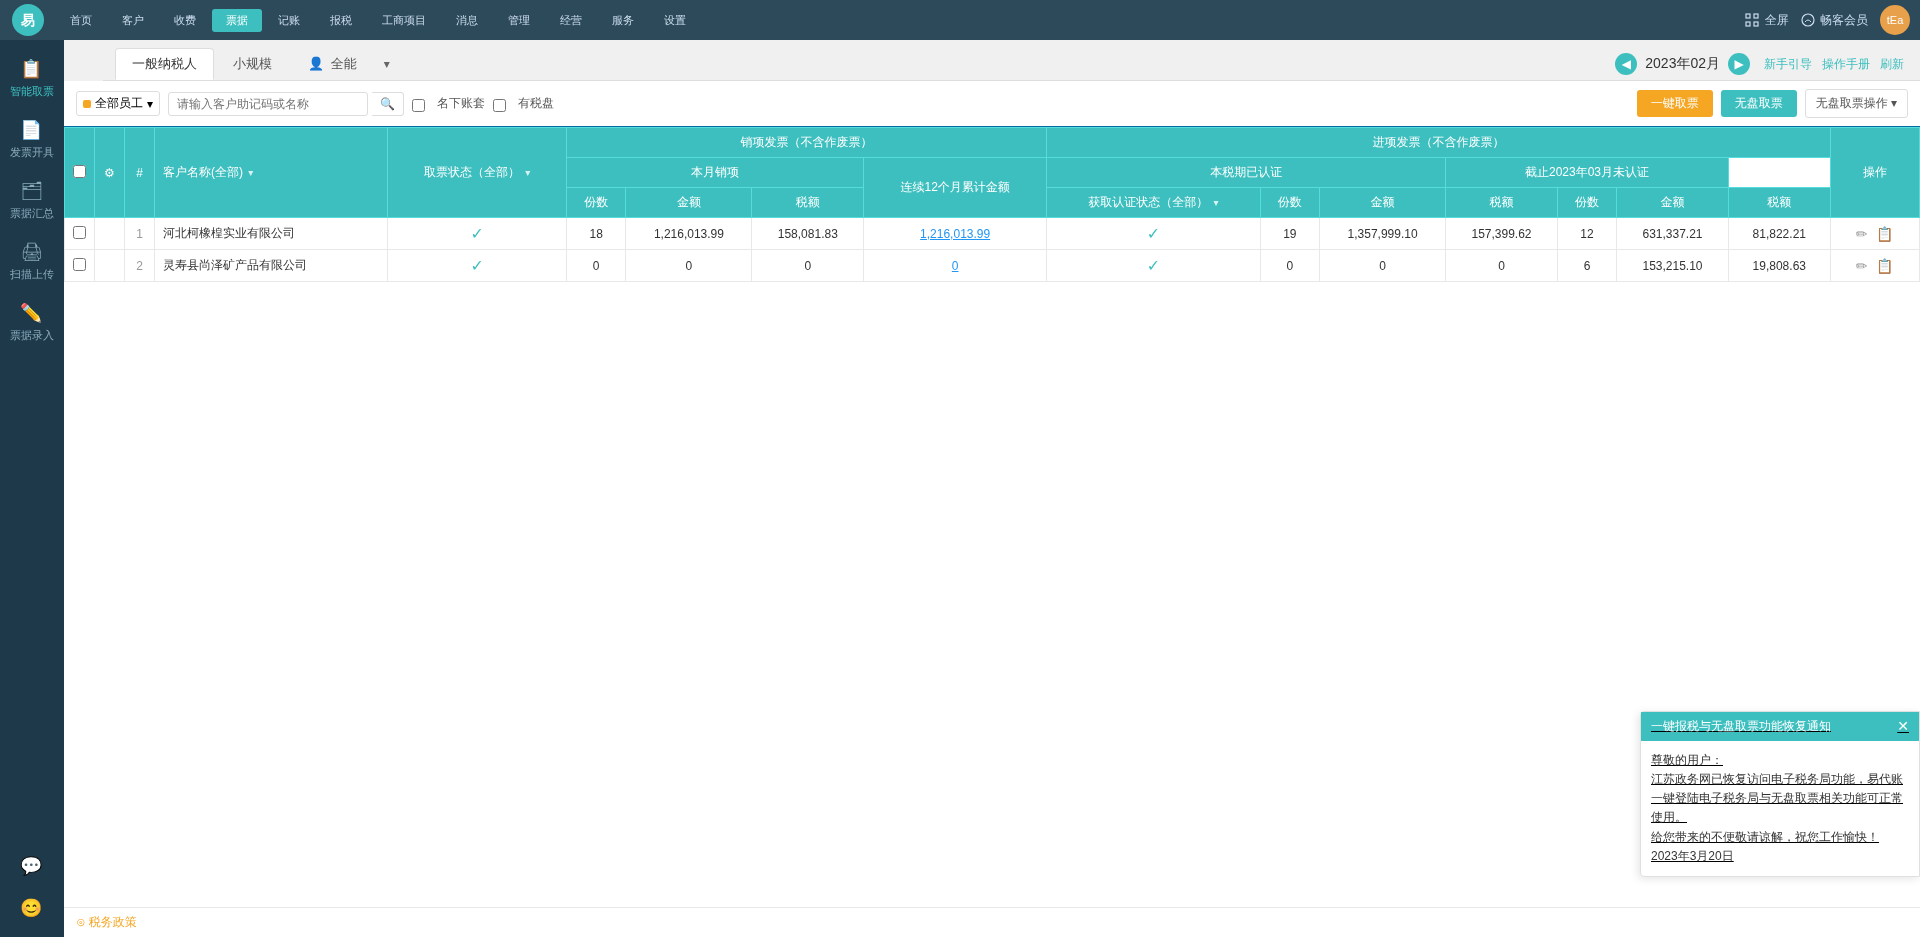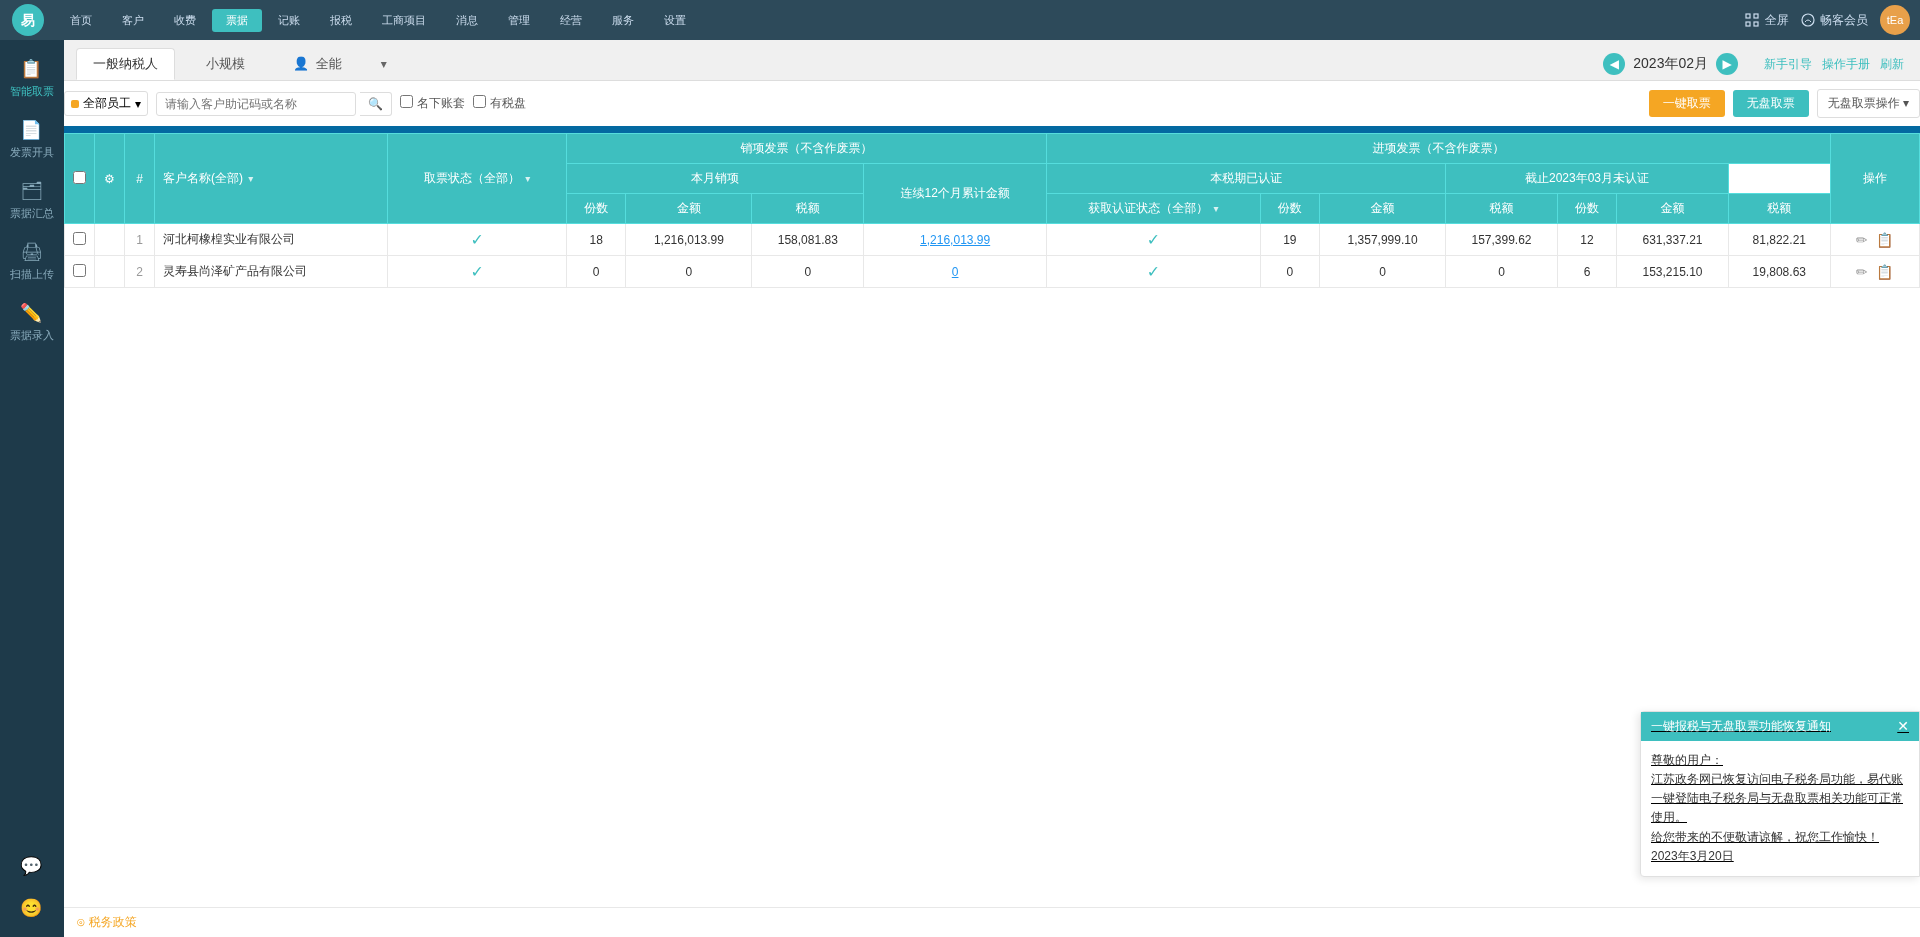--- a/index.html
+++ b/index.html
@@ -100,21 +100,22 @@
       overflow: hidden;
     }
 
     
     .tab-bar {
       background: #f0f0f0;
       padding: 8px 12px 0 12px;
       display: flex;
       align-items: center;
       border-bottom: 1px solid #ddd;
-      gap: 14px;
+      gap: 2px;
+      margin-left: 39px;
     }
     .tab {
       padding: 6px 16px;
       cursor: pointer;
       font-size: 13px;
       color: #555;
       border-radius: 4px 4px 0 0;
       border: 1px solid transparent;
       background: transparent;
       white-space: nowrap;
@@ -157,25 +158,25 @@
       gap: 10px;
       font-size: 12px;
       color: #3ebfbf;
       margin-right: 4px;
     }
     .tab-actions span { cursor: pointer; }
 
     
     .toolbar {
       background: white;
-      padding: 8px 0;
+      padding: 8px 12px;
       display: flex;
       align-items: center;
       gap: 8px;
-      border-bottom: 7px solid #0369a1;
+      border-bottom: 1px solid #0369a1;
     }
     .employee-select {
       display: flex;
       align-items: center;
       border: 1px solid #ddd;
       border-radius: 3px;
       padding: 3px 6px;
       font-size: 12px;
       background: white;
       cursor: pointer;
@@ -199,22 +200,22 @@
       border: 1px solid #ddd;
       border-left: none;
       padding: 4px 8px;
       cursor: pointer;
       font-size: 12px;
       margin-left: -4px;
       border-radius: 0 3px 3px 0;
     }
     .checkbox-label {
       display: flex;
-      align-items: flex-start;
-      gap: 4px;
+      align-items: flex-end;
+      gap: 12px;
       font-size: 12px;
       color: #555;
       cursor: pointer;
     }
     .checkbox-label input { cursor: pointer; }
     .btn-primary {
       background: #f5a623;
       color: white;
       border: none;
       padding: 5px 14px;

